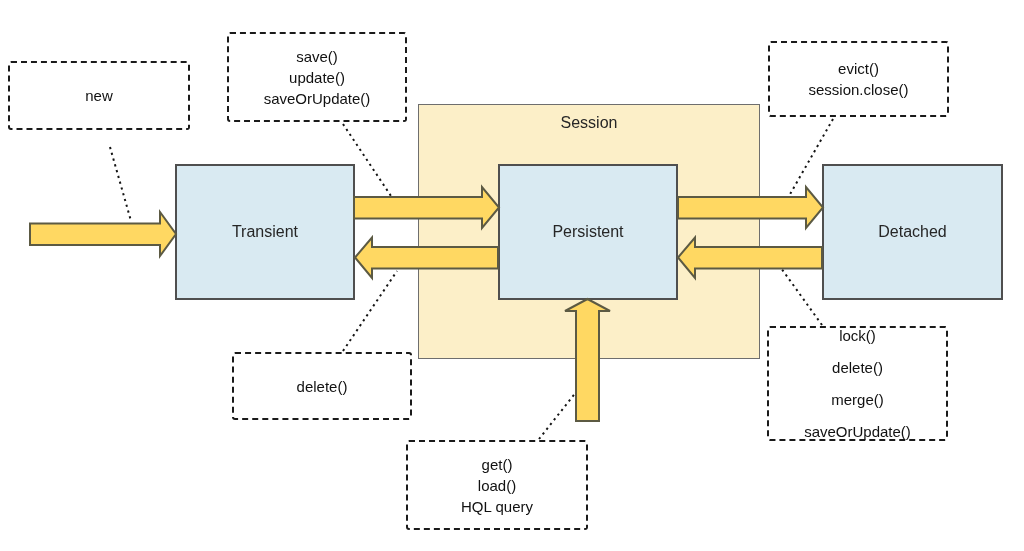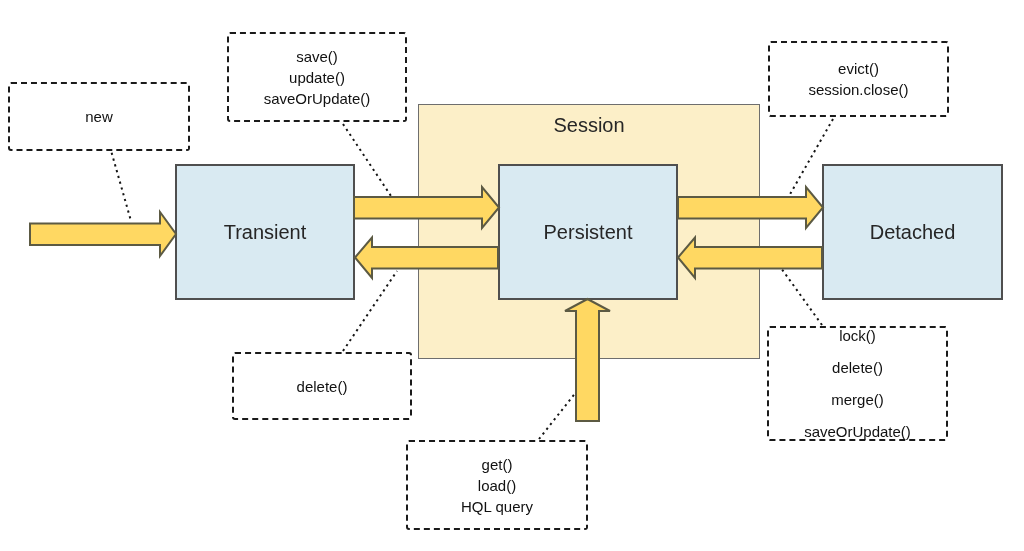--- a/index.html
+++ b/index.html
@@ -5,25 +5,25 @@
   html,body{margin:0;padding:0;background:#ffffff;}
   #canvas{
     position:relative;width:1024px;height:551px;background:#ffffff;overflow:hidden;
     font-family:"Liberation Sans","DejaVu Sans",sans-serif;color:#1c1c1c;
   }
   .box{position:absolute;box-sizing:border-box;}
   .session{
     background:#fcefc8;border:1px solid #6e6e6e;z-index:1;
     display:flex;flex-direction:column;align-items:center;
   }
-  .session-label{margin-top:9px;font-size:20px;color:#262626;}
+  .session-label{margin-top:9px;font-size:16px;color:#262626;}
   .state{
     background:#d9eaf2;border:2px solid #4f4f4f;z-index:2;
     display:flex;align-items:center;justify-content:center;
-    font-size:20px;color:#262626;
+    font-size:16px;color:#262626;
   }
   .callout{
     background:#ffffff;border:2px dashed #1a1a1a;border-radius:3px;z-index:4;
     display:flex;flex-direction:column;align-items:center;justify-content:center;
     font-size:15px;line-height:21px;text-align:center;color:#111111;
   }
   #arrow-layer{position:absolute;left:0;top:0;z-index:3;}
   .arrow{fill:#ffd862;stroke:#5c5a43;stroke-width:2;stroke-linejoin:miter;}
   .connector{fill:none;stroke:#141414;stroke-width:2;stroke-dasharray:2.2 3.8;}
 </style>
@@ -56,21 +56,21 @@
     <polyline class="connector" points="822,325 781,268"></polyline>
 
     <polygon class="arrow" points="30,223.5 160,223.5 160,212 176,234 160,256 160,245 30,245"></polygon>
     <polygon class="arrow" points="354,197 482,197 482,187 499,207.5 482,228 482,218.5 354,218.5"></polygon>
     <polygon class="arrow" points="498,247 372,247 372,237.5 355,257.5 372,278 372,268.5 498,268.5"></polygon>
     <polygon class="arrow" points="678,197 806,197 806,187 823,207.5 806,228 806,218.5 678,218.5"></polygon>
     <polygon class="arrow" points="822,247 695,247 695,237.5 678,257.5 695,278 695,268.5 822,268.5"></polygon>
     <polygon class="arrow" points="576,421 576,311 565,311 587.5,299 610,311 599,311 599,421"></polygon>
   </svg>
 
-  <div class="box callout" style="left:8px;top:82px;width:182px;height:69px;">
+  <div class="box callout" style="left:8px;top:61px;width:182px;height:69px;">
     <div>new</div>
   </div>
 
   <div class="box callout" style="left:227px;top:32px;width:180px;height:90px;">
     <div>save()</div>
     <div>update()</div>
     <div>saveOrUpdate()</div>
   </div>
 
   <div class="box callout" style="left:768px;top:41px;width:181px;height:76px;">

